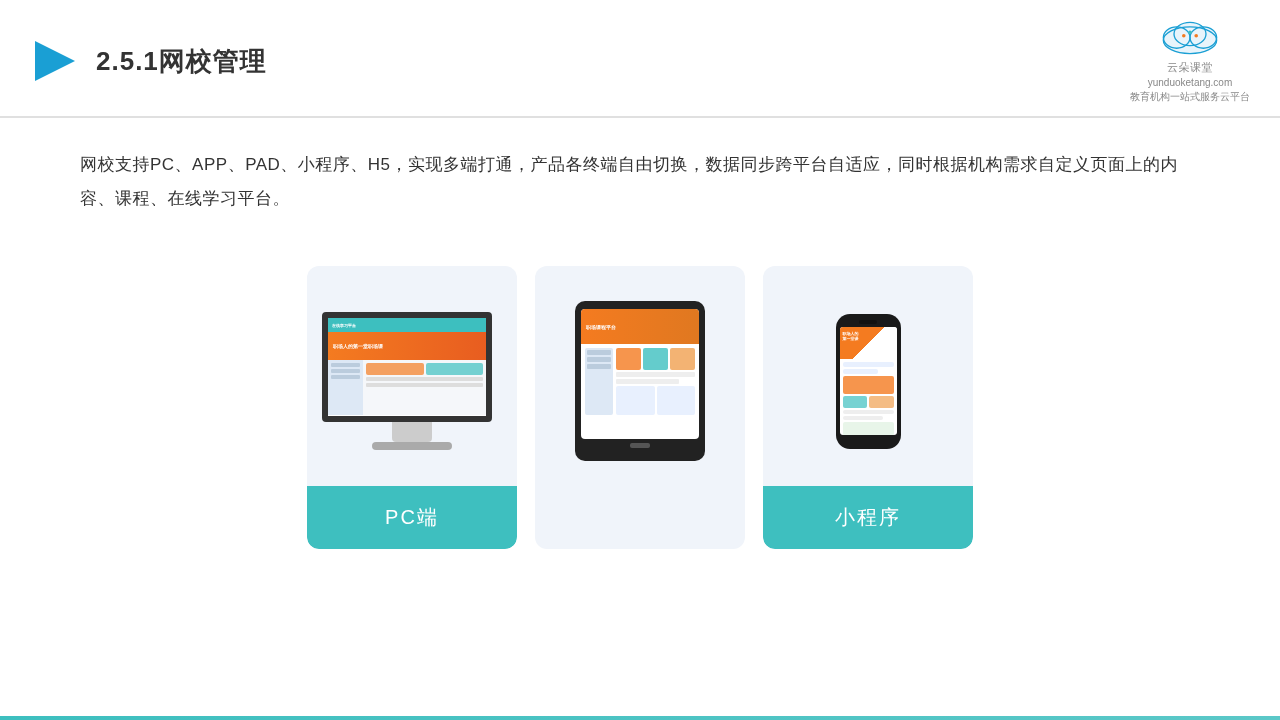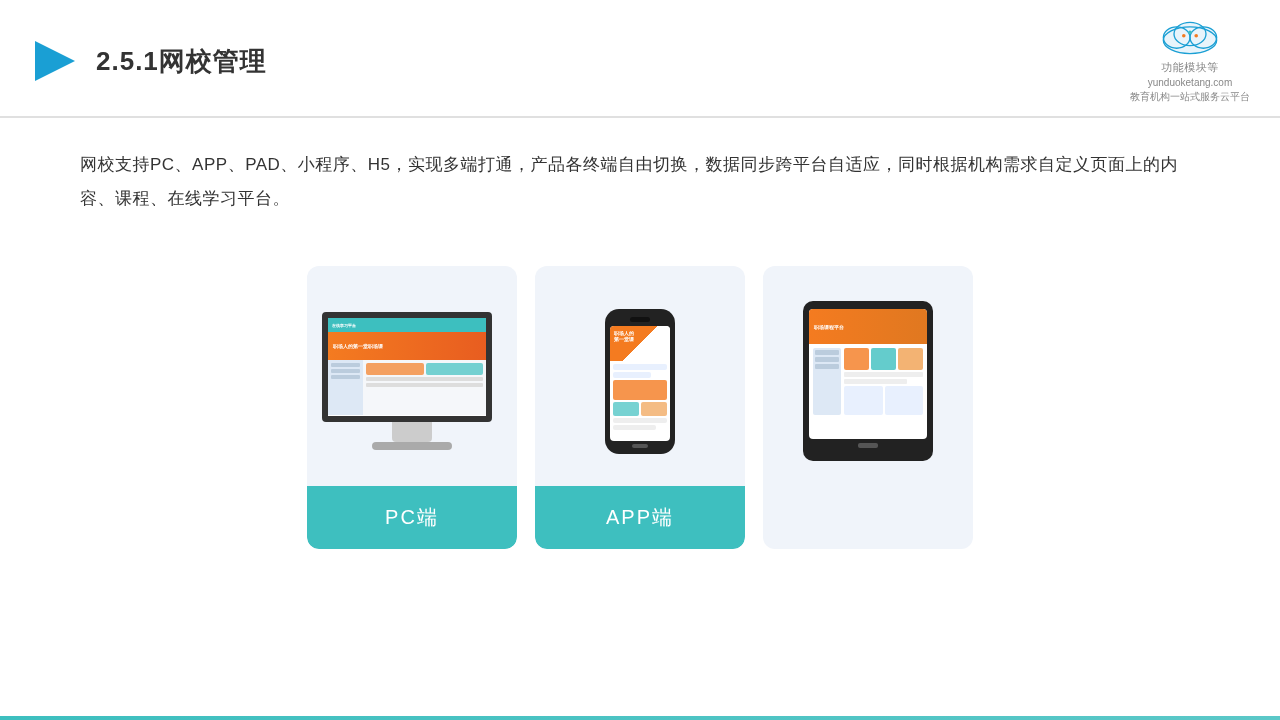--- a/index.html
+++ b/index.html
@@ -246,21 +246,21 @@
 
       <ellipse cx="45" cy="25" rx="30" ry="15" fill="none" stroke="#1a9fd4" stroke-width="1.5"></ellipse>
       <ellipse cx="30" cy="22" rx="15" ry="12" fill="none" stroke="#1a9fd4" stroke-width="1.5"></ellipse>
       <ellipse cx="60" cy="22" rx="15" ry="12" fill="none" stroke="#1a9fd4" stroke-width="1.5"></ellipse>
       <ellipse cx="45" cy="18" rx="18" ry="13" fill="none" stroke="#1a9fd4" stroke-width="1.5"></ellipse>
 
       <circle cx="38" cy="20" r="2" fill="#f47b20"></circle>
       <circle cx="45" cy="16" r="2" fill="#3dbfbf"></circle>
       <circle cx="52" cy="20" r="2" fill="#f47b20"></circle>
     </svg>
-    <span class="logo-text">功能模块等</span>
+    <span class="logo-text">云朵课堂</span>
     <span class="logo-sub">yunduoketang.com</span>
     <span class="logo-sub">教育机构一站式服务云平台</span>
   </div>
 </div>
 
 <div class="description">网校支持PC、APP、PAD、小程序、H5，实现多端打通，产品各终端自由切换，数据同步跨平台自适应，同时根据机构需求自定义页面上的内容、课程、在线学习平台。</div>
 
 <div class="cards-container">
 
   <div class="card">
@@ -292,45 +292,20 @@
             </div>
           </div>
         </div>
         <div class="monitor-stand"></div>
         <div class="monitor-base"></div>
       </div>
     </div>
     <div class="card-label">PC端</div>
   </div>
 
-  <div class="card">
-    <div class="card-image-area">
-      <div class="phone">
-        <div class="phone-notch"></div>
-        <div class="phone-screen">
-          <div style="height:35px;background:linear-gradient(135deg,#f47b20 50%,#fff 50%);position:relative;">
-            <span style="position:absolute;top:4px;left:4px;color:white;font-size:5px;font-weight:bold;">职场人的<br>第一堂课</span>
-          </div>
-          <div style="padding:3px;display:flex;flex-direction:column;gap:2px;">
-            <div style="height:6px;background:#e8f0fe;border-radius:2px;"></div>
-            <div style="height:6px;background:#e8f0fe;border-radius:2px;width:70%;"></div>
-            <div style="height:20px;background:#f47b20;border-radius:2px;opacity:0.8;"></div>
-            <div style="display:flex;gap:2px;">
-              <div style="flex:1;height:14px;background:#3dbfbf;border-radius:2px;opacity:0.7;"></div>
-              <div style="flex:1;height:14px;background:#f0a050;border-radius:2px;opacity:0.7;"></div>
-            </div>
-            <div style="height:5px;background:#eee;border-radius:2px;"></div>
-            <div style="height:5px;background:#eee;border-radius:2px;width:80%;"></div>
-          </div>
-        </div>
-        <div class="phone-home"></div>
-      </div>
-    </div>
-    <div class="card-label">APP端</div>
-  </div>
 
   <div class="card">
     <div class="card-image-area">
       <div class="tablet">
         <div class="tablet-screen">
           <div style="height:35px;background:linear-gradient(90deg,#f47b20,#e07820);display:flex;align-items:center;padding:0 5px;">
             <span style="color:white;font-size:5px;font-weight:bold;">职场课程平台</span>
           </div>
           <div style="padding:4px;display:flex;gap:3px;height:75px;">
             <div style="width:28px;background:#dde8f5;border-radius:2px;display:flex;flex-direction:column;gap:2px;padding:2px;">
@@ -351,17 +326,42 @@
                 <div style="flex:1;background:#e8f0fe;border-radius:2px;"></div>
               </div>
             </div>
           </div>
         </div>
         <div class="tablet-home"></div>
       </div>
     </div>
   </div>
 
+  <div class="card">
+    <div class="card-image-area">
+      <div class="smartphone">
+        <div class="smartphone-notch"></div>
+        <div class="smartphone-screen">
+          <div style="height:32px;background:linear-gradient(135deg,#f47b20 50%,#fff 50%);position:relative;">
+            <span style="position:absolute;top:4px;left:3px;color:white;font-size:4px;font-weight:bold;">职场人的<br>第一堂课</span>
+          </div>
+          <div style="padding:3px;display:flex;flex-direction:column;gap:2px;">
+            <div style="height:5px;background:#e8f0fe;border-radius:2px;"></div>
+            <div style="height:5px;background:#e8f0fe;border-radius:2px;width:70%;"></div>
+            <div style="height:18px;background:#f47b20;border-radius:2px;opacity:0.8;"></div>
+            <div style="display:flex;gap:2px;">
+              <div style="flex:1;height:12px;background:#3dbfbf;border-radius:2px;opacity:0.7;"></div>
+              <div style="flex:1;height:12px;background:#f0a050;border-radius:2px;opacity:0.7;"></div>
+            </div>
+            <div style="height:4px;background:#eee;border-radius:2px;"></div>
+            <div style="height:4px;background:#eee;border-radius:2px;width:80%;"></div>
+            <div style="height:14px;background:#e8f5e9;border-radius:2px;"></div>
+          </div>
+        </div>
+      </div>
+    </div>
+    <div class="card-label">小程序</div>
+  </div>
 
 
 </div>
 
 <div class="bottom-line"></div>
 
 </body></html>

